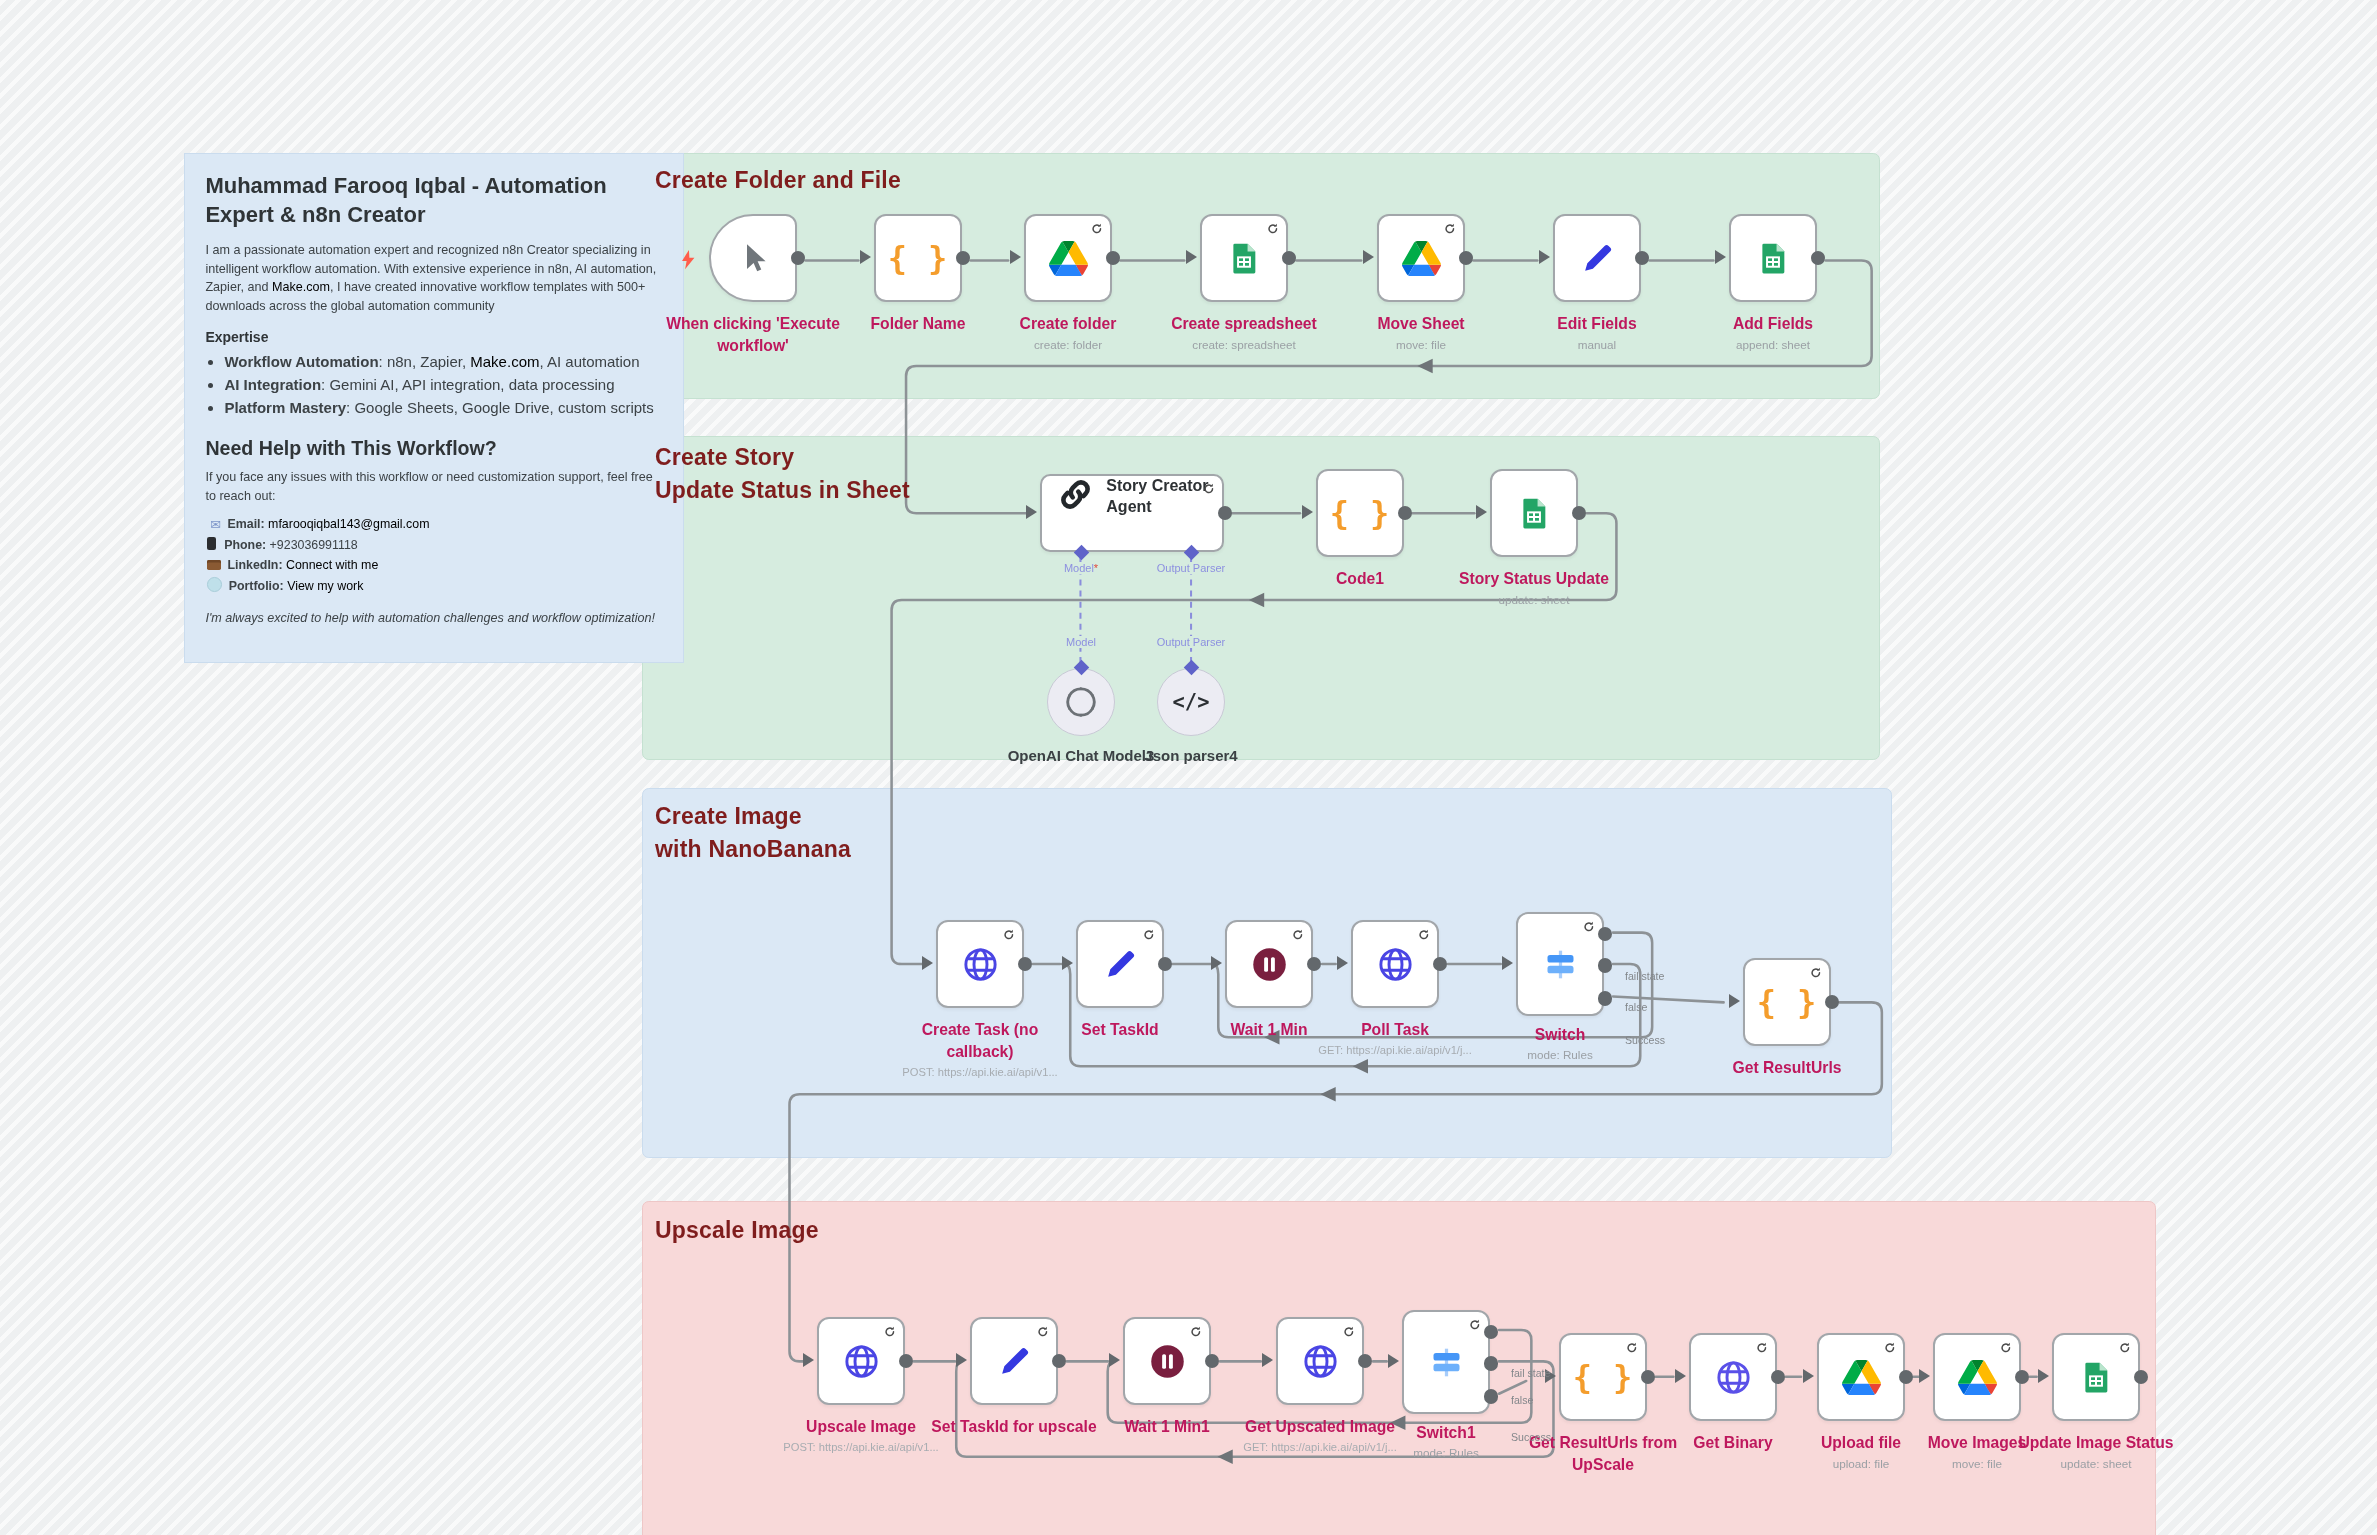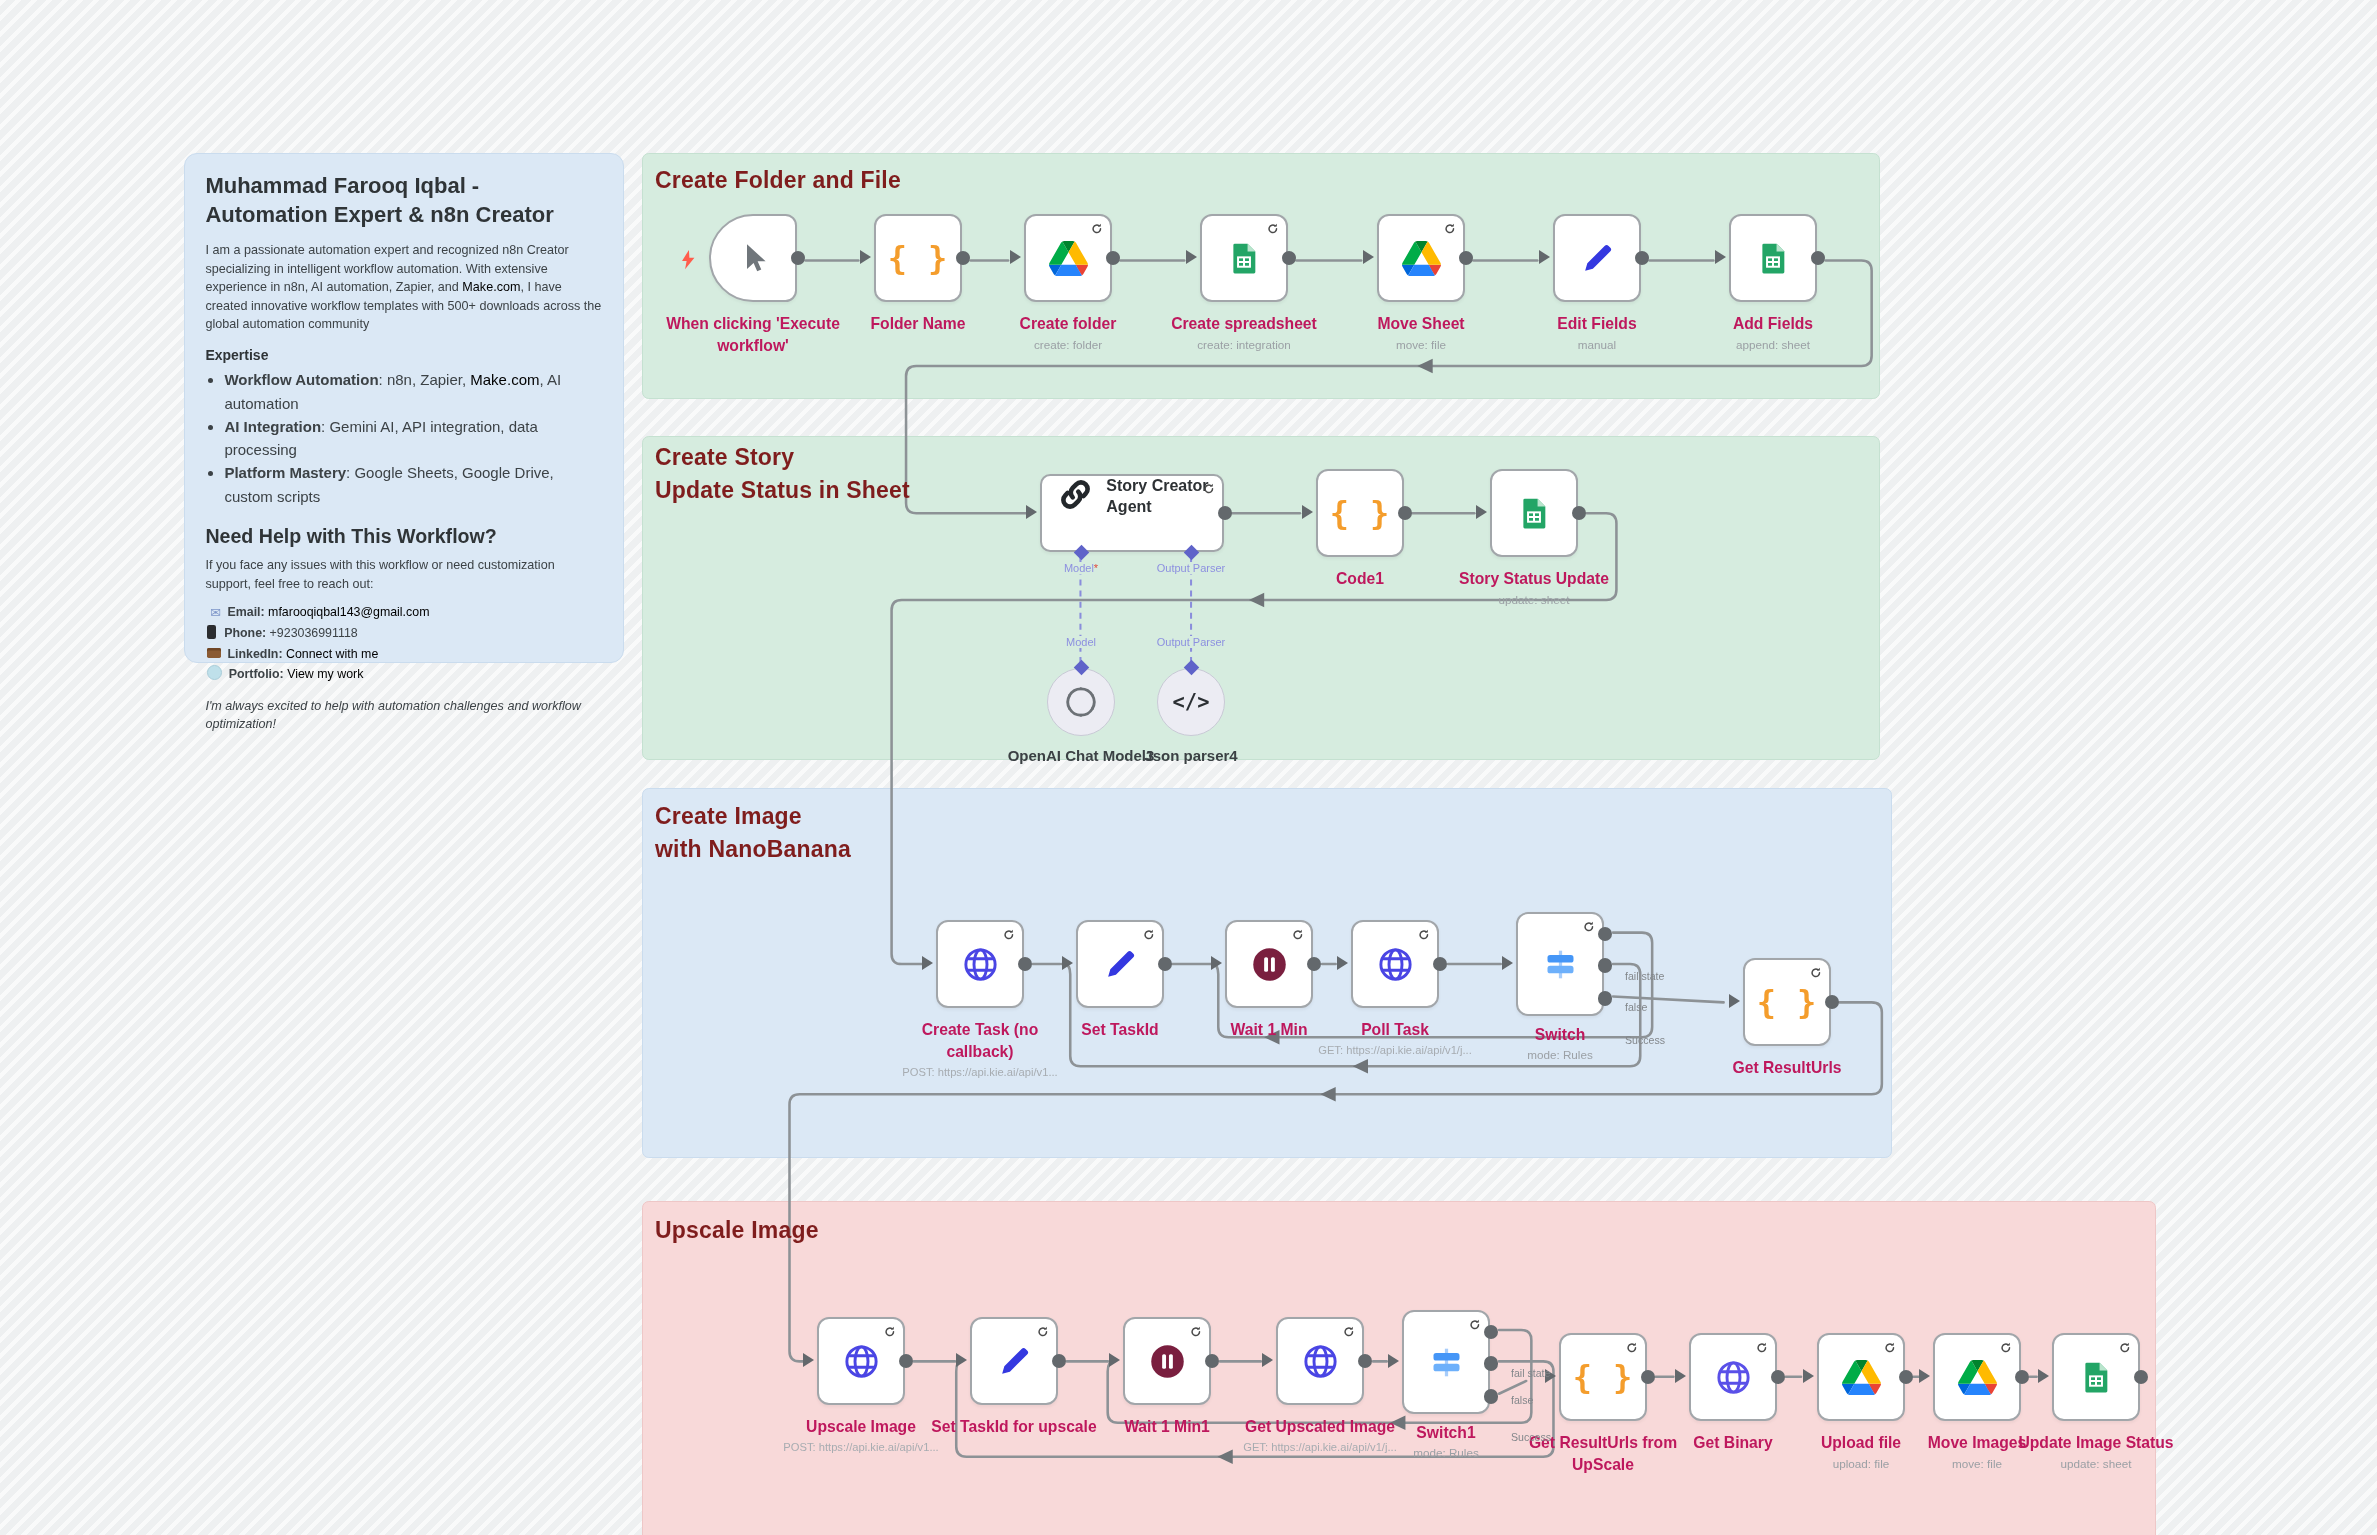--- a/index.html
+++ b/index.html
@@ -8,21 +8,21 @@
     font-family:"Liberation Sans", sans-serif;
     background-color:#eef0f1;
     background-image:repeating-linear-gradient(135deg, rgba(255,255,255,.65) 0 4.3px, rgba(0,0,0,0) 4.3px 11px);
   }
   .sticky{position:absolute;border-radius:6.8px;z-index:0;}
   .sticky.green{background:#d6ecdf;border:0.9px solid #c5e1d1;}
   .sticky.blue{background:#dbe8f5;border:0.9px solid #cadcee;}
   .sticky.pink{background:#f8d9d9;border:0.9px solid #eec7c7;}
   .shead{position:absolute;z-index:3;font-size:23px;font-weight:700;color:#7f1d1d;letter-spacing:0.2px;}
   
-  .profile{position:absolute;left:184px;top:153px;width:440px;height:510px;background:#dbe8f5;border:0.9px solid #cadcee;border-radius:13px;z-index:1;box-sizing:border-box;padding:17px 20.4px;color:#33383b;}
+  .profile{position:absolute;left:184px;top:153px;width:500px;height:510px;background:#dbe8f5;border:0.9px solid #cadcee;border-radius:0;z-index:1;box-sizing:border-box;padding:17px 20.4px;color:#33383b;}
   .profile h1{font-size:22px;line-height:1.32;margin:0 0 12px 0;color:#2f3437;}
   .profile p{font-size:12.6px;line-height:1.47;margin:0 0 8.5px 0;color:#3c4246;}
   .profile h3{font-size:14px;margin:13.6px 0 5.1px 0;color:#2f3437;}
   .profile ul{margin:0 0 5.1px 0;padding-left:19px;}
   .profile li{font-size:15px;line-height:1.55;color:#3c4246;}
   .profile h2{font-size:19.6px;margin:17px 0 8.5px 0;color:#2f3437;}
   .clist{list-style:none;padding-left:1.7px !important;margin-top:3.4px !important;}
   .clist li{font-size:12.4px;line-height:1.66;}
   .clink{color:#000000;text-decoration:none;}
   .foot{font-style:italic;margin-top:12px !important;color:#44494d;}
@@ -203,21 +203,21 @@
           <path d="M5.5 1.5h9L20 7v14.5a1 1 0 0 1-1 1H5.5a1 1 0 0 1-1-1v-19a1 1 0 0 1 1-1z" fill="#23a566"></path>
           <path d="M14.5 1.5 20 7h-5.5z" fill="#b9e5cd"></path>
           <g stroke="#fff" stroke-width="1.4" fill="none">
             <rect x="7.8" y="11.2" width="8.4" height="6.6"></rect>
             <path d="M12 11.2v6.6M7.8 14.5h8.4"></path>
           </g>
         </svg>
       </div>
   </div>
   <div class="cap">Create spreadsheet</div>
-  <div class="sub">create: integration</div>
+  <div class="sub">create: spreadsheet</div>
 </div>
 
 <div class="nw" style="left:1377px;top:214px">
   <div class="node">
       <span class="pin-in"></span>
       <span class="pin-out"></span>
     <svg class="rf" viewBox="0 0 20 20">
         <path d="M15.5 10a5.5 5.5 0 1 1-2.1-4.3" stroke="#4a4a4a" stroke-width="2.2" fill="none" stroke-linecap="round"></path>
         <path d="M15.9 2.6v4.2h-4.2z" fill="#4a4a4a"></path>
       </svg>

